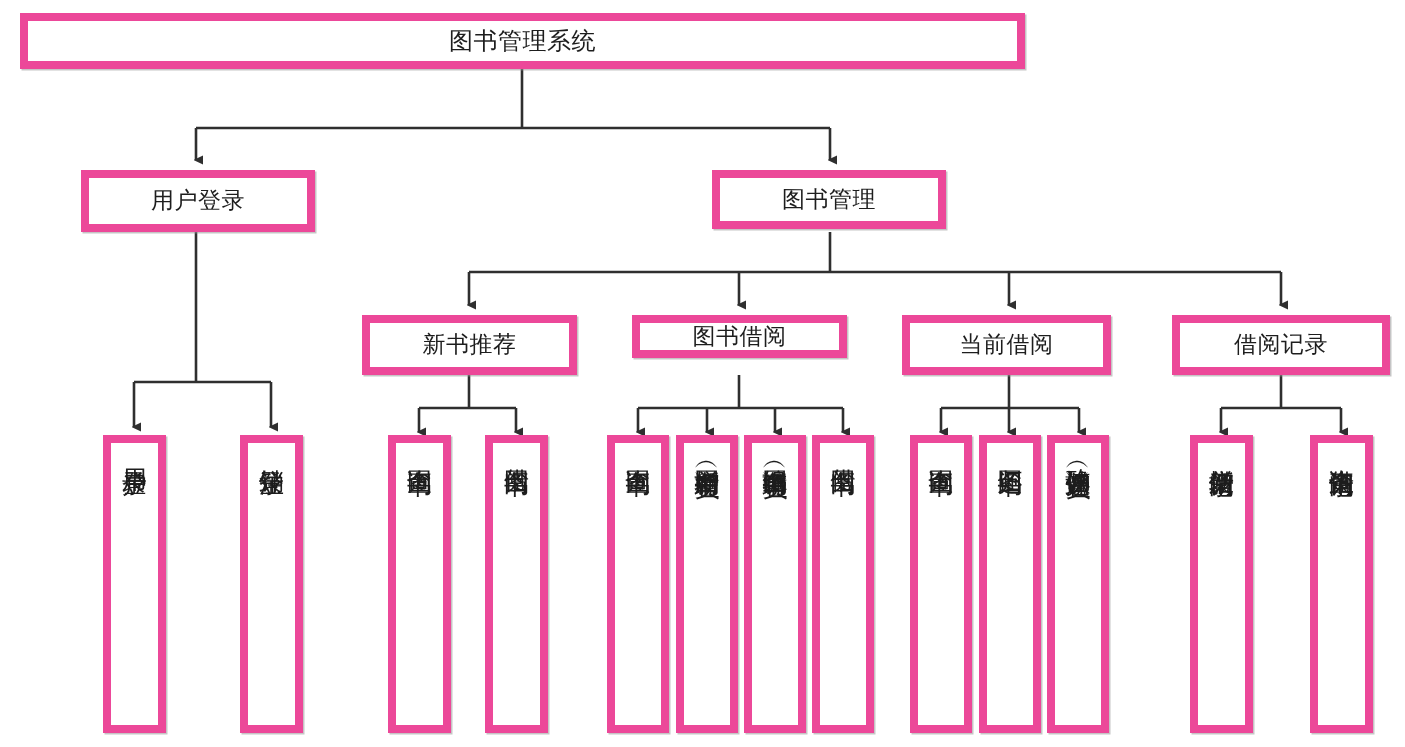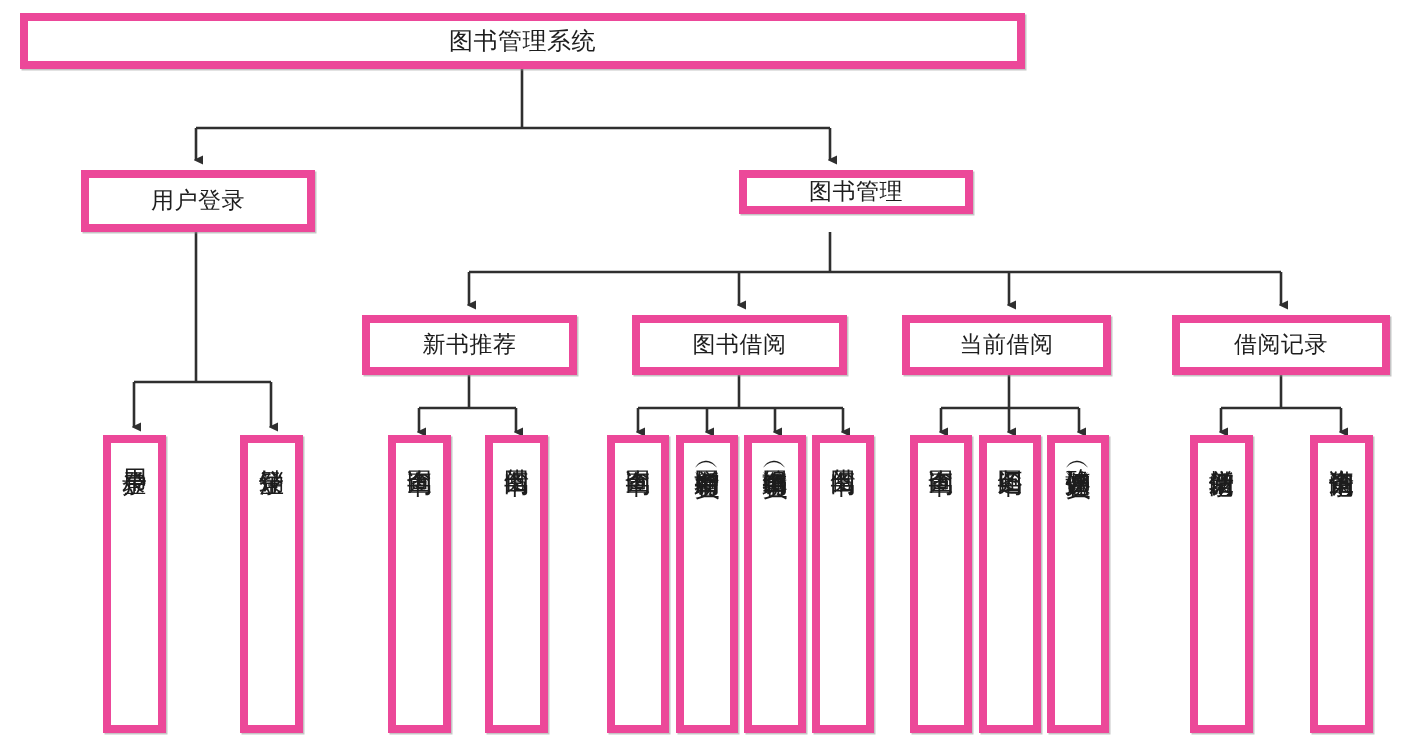--- a/index.html
+++ b/index.html
@@ -126,28 +126,28 @@
     </g>
   </svg>
 
   <div class="node-box horiz root" style="left:20px; top:13px; width:1005px; height:56px;">
     <span class="node-label">图书管理系统</span>
   </div>
 
   <div class="node-box horiz" style="left:81px; top:170px; width:234px; height:62px;">
     <span class="node-label">用户登录</span>
   </div>
-  <div class="node-box horiz" style="left:712px; top:170px; width:234px; height:44px;margin-left:27px;">
+  <div class="node-box horiz" style="left:712px; top:170px; width:234px; height:59px;">
     <span class="node-label">图书管理</span>
   </div>
 
   <div class="node-box horiz" style="left:362px; top:315px; width:215px; height:60px;">
     <span class="node-label">新书推荐</span>
   </div>
-  <div class="node-box horiz" style="left:632px; top:315px; width:215px; height:60px;">
+  <div class="node-box horiz" style="left:632px; top:315px; width:215px; height:43px;">
     <span class="node-label">图书借阅</span>
   </div>
   <div class="node-box horiz" style="left:902px; top:315px; width:209px; height:60px;">
     <span class="node-label">当前借阅</span>
   </div>
   <div class="node-box horiz" style="left:1172px; top:315px; width:218px; height:60px;">
     <span class="node-label">借阅记录</span>
   </div>
 
   <div class="node-box vert" style="left:103px; top:435px; width:63px; height:298px;">

